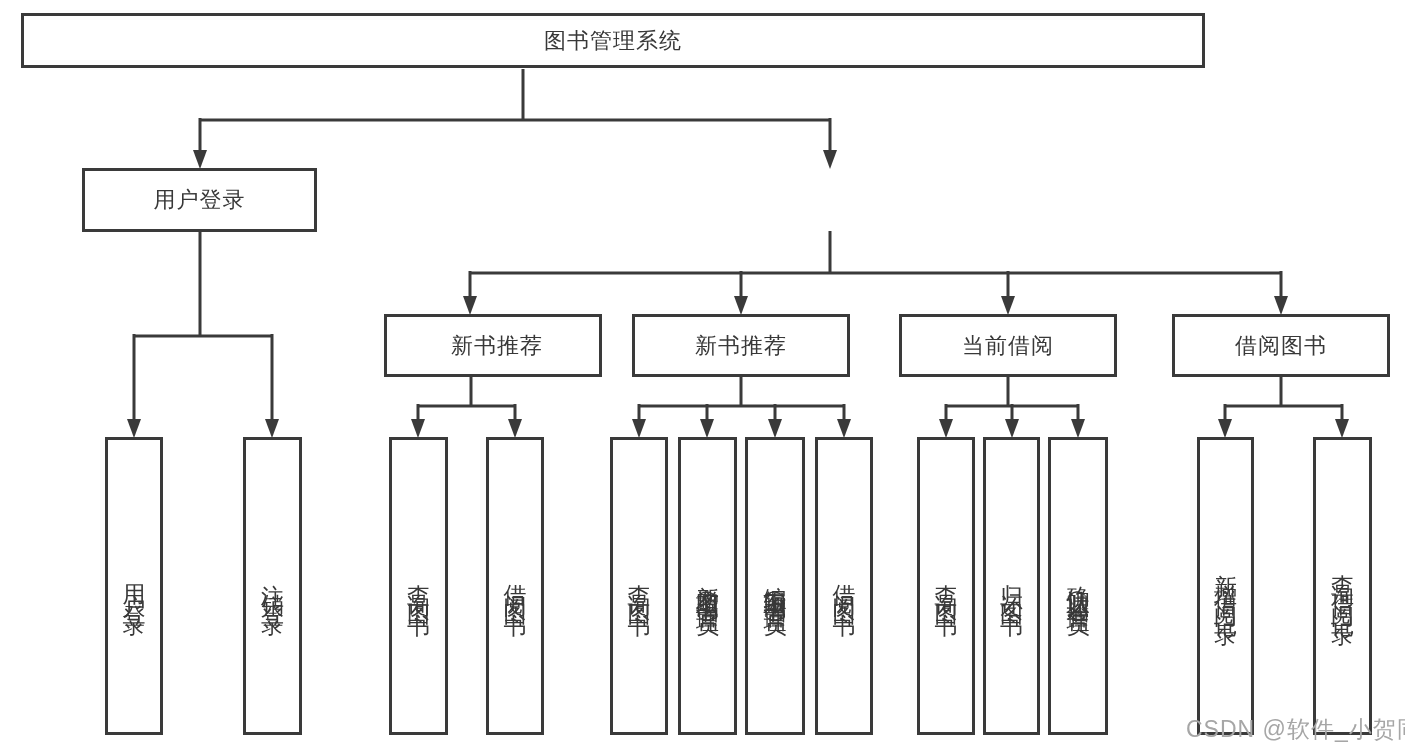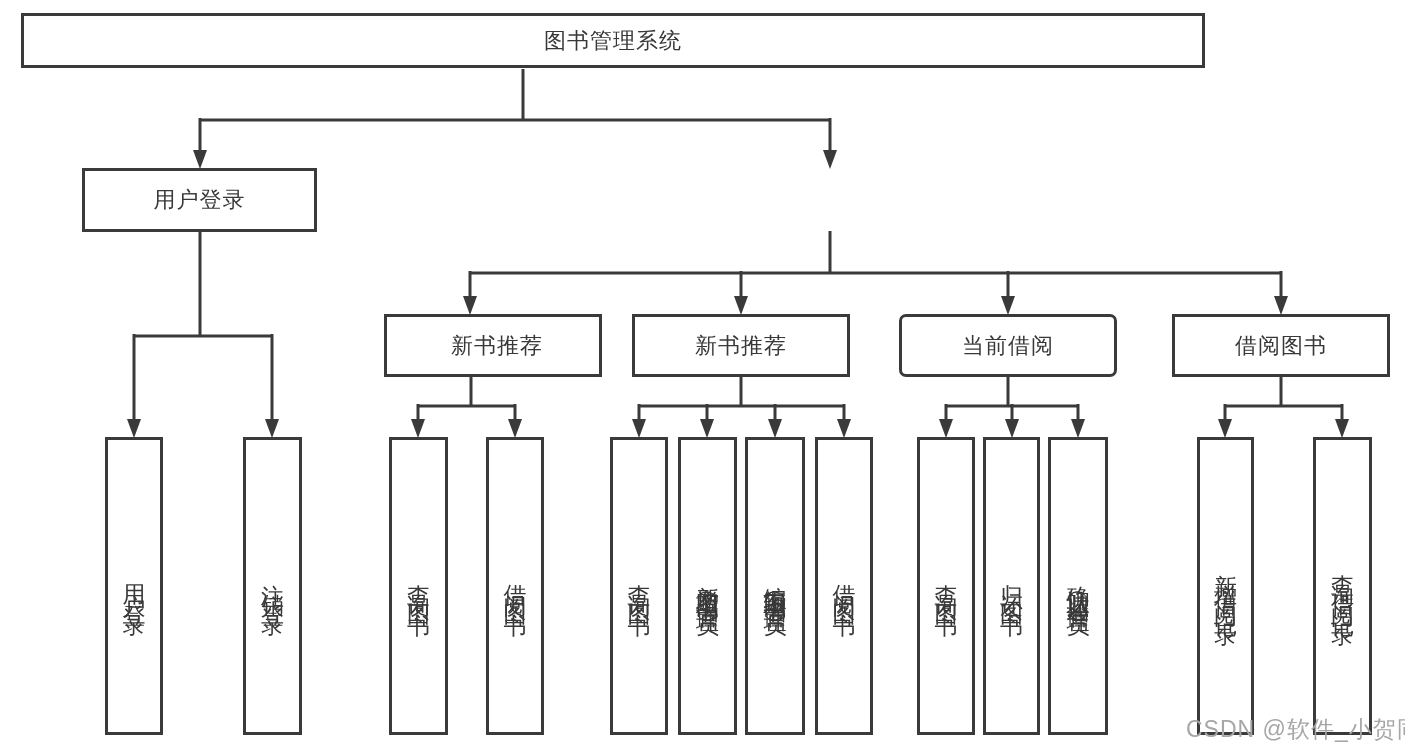--- a/index.html
+++ b/index.html
@@ -98,21 +98,21 @@
   <div class="box lvl2" style="left:82px;">
     <span class="hlabel">用户登录</span>
   </div>
 
   <div class="box lvl3" style="left:384px;padding-left:8px;">
     <span class="hlabel">新书推荐</span>
   </div>
   <div class="box lvl3" style="left:632px;">
     <span class="hlabel">新书推荐</span>
   </div>
-  <div class="box lvl3" style="left:899px;border-radius:7px;">
+  <div class="box lvl3" style="left:899px;">
     <span class="hlabel">当前借阅</span>
   </div>
   <div class="box lvl3" style="left:1172px;">
     <span class="hlabel">借阅图书</span>
   </div>
 
   <div class="box leaf" style="left:105px;width:58px;">
     <span class="vlabel">用户登录</span>
   </div>
   <div class="box leaf" style="left:243px;width:59px;">

